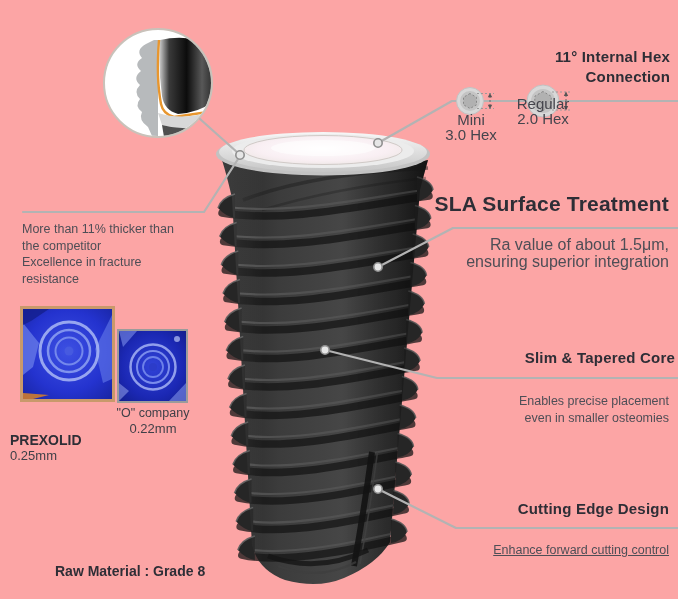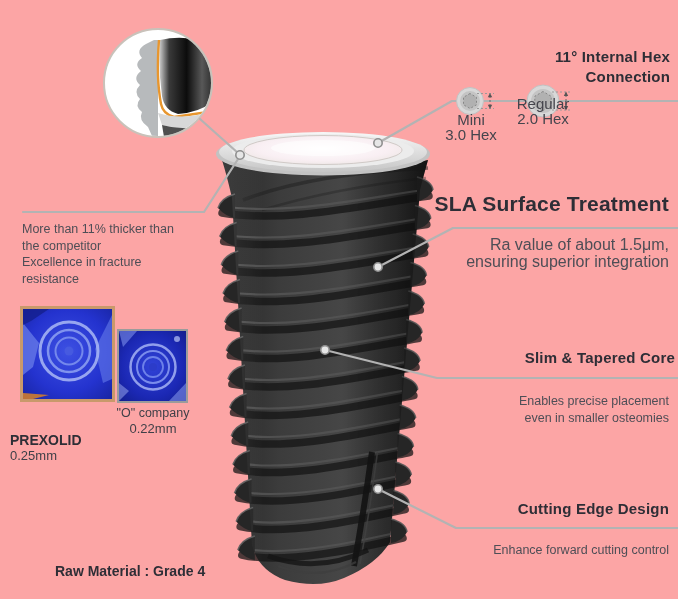--- a/index.html
+++ b/index.html
@@ -16,21 +16,21 @@
   .hex-label.regular{left:509px;top:96px;width:68px;}
 
   .dur-title{position:absolute;left:22px;top:157px;font-size:15.5px;line-height:21px;}
   .dur-body{position:absolute;left:22px;top:221px;font-size:12.5px;line-height:16.5px;}
 
   .sla-title{position:absolute;right:9px;top:192px;font-size:21px;}
   .sla-body{position:absolute;right:9px;top:236px;font-size:16px;line-height:17px;text-align:right;}
   .core-title{position:absolute;right:3px;top:349px;font-size:15px;}
   .core-body{position:absolute;right:9px;top:393px;font-size:12.5px;line-height:17px;text-align:right;}
   .cut-title{position:absolute;right:9px;top:500px;font-size:15px;text-align:right;}
-  .cut-body{position:absolute;right:9px;top:543px;font-size:12.5px;text-align:right;}
+  .cut-body{position:absolute;right:9px;top:543px;font-size:12.5px;text-align:right;text-decoration:underline;}
 
   .raw{position:absolute;left:55px;top:563px;font-size:14px;font-weight:700;color:#2e2e36;}
 
   .fig-a{position:absolute;left:20px;top:306px;width:89px;height:90px;border:3px solid #c9996b;box-sizing:content-box;}
   .fig-b{position:absolute;left:117px;top:329px;width:67px;height:70px;border:2px solid #9b9b9b;box-sizing:content-box;}
   .fig-a-cap{position:absolute;left:10px;top:432px;width:114px;text-align:left;}
   .fig-b-cap{position:absolute;left:105px;top:406px;width:96px;text-align:center;}
   .cap-name-a{font-size:14px;font-weight:700;color:#2e2e36;line-height:16px;}
   .cap-name-b{font-size:12.5px;color:#3f3f47;line-height:15px;}
   .cap-val{font-size:13px;color:#3f3f47;line-height:16px;}
@@ -295,14 +295,14 @@
   <div class="sla-body t-body pre">Ra value of about 1.5μm,
 ensuring superior integration</div>
 
   <div class="core-title t-title">Slim &amp; Tapered Core</div>
   <div class="core-body t-body pre">Enables precise placement
 even in smaller osteomies</div>
 
   <div class="cut-title t-title">Cutting Edge Design</div>
   <div class="cut-body t-body">Enhance forward cutting control</div>
 
-  <div class="raw">Raw Material : Grade 4</div>
+  <div class="raw">Raw Material : Grade 8</div>
 </div>
 
 </body></html>

